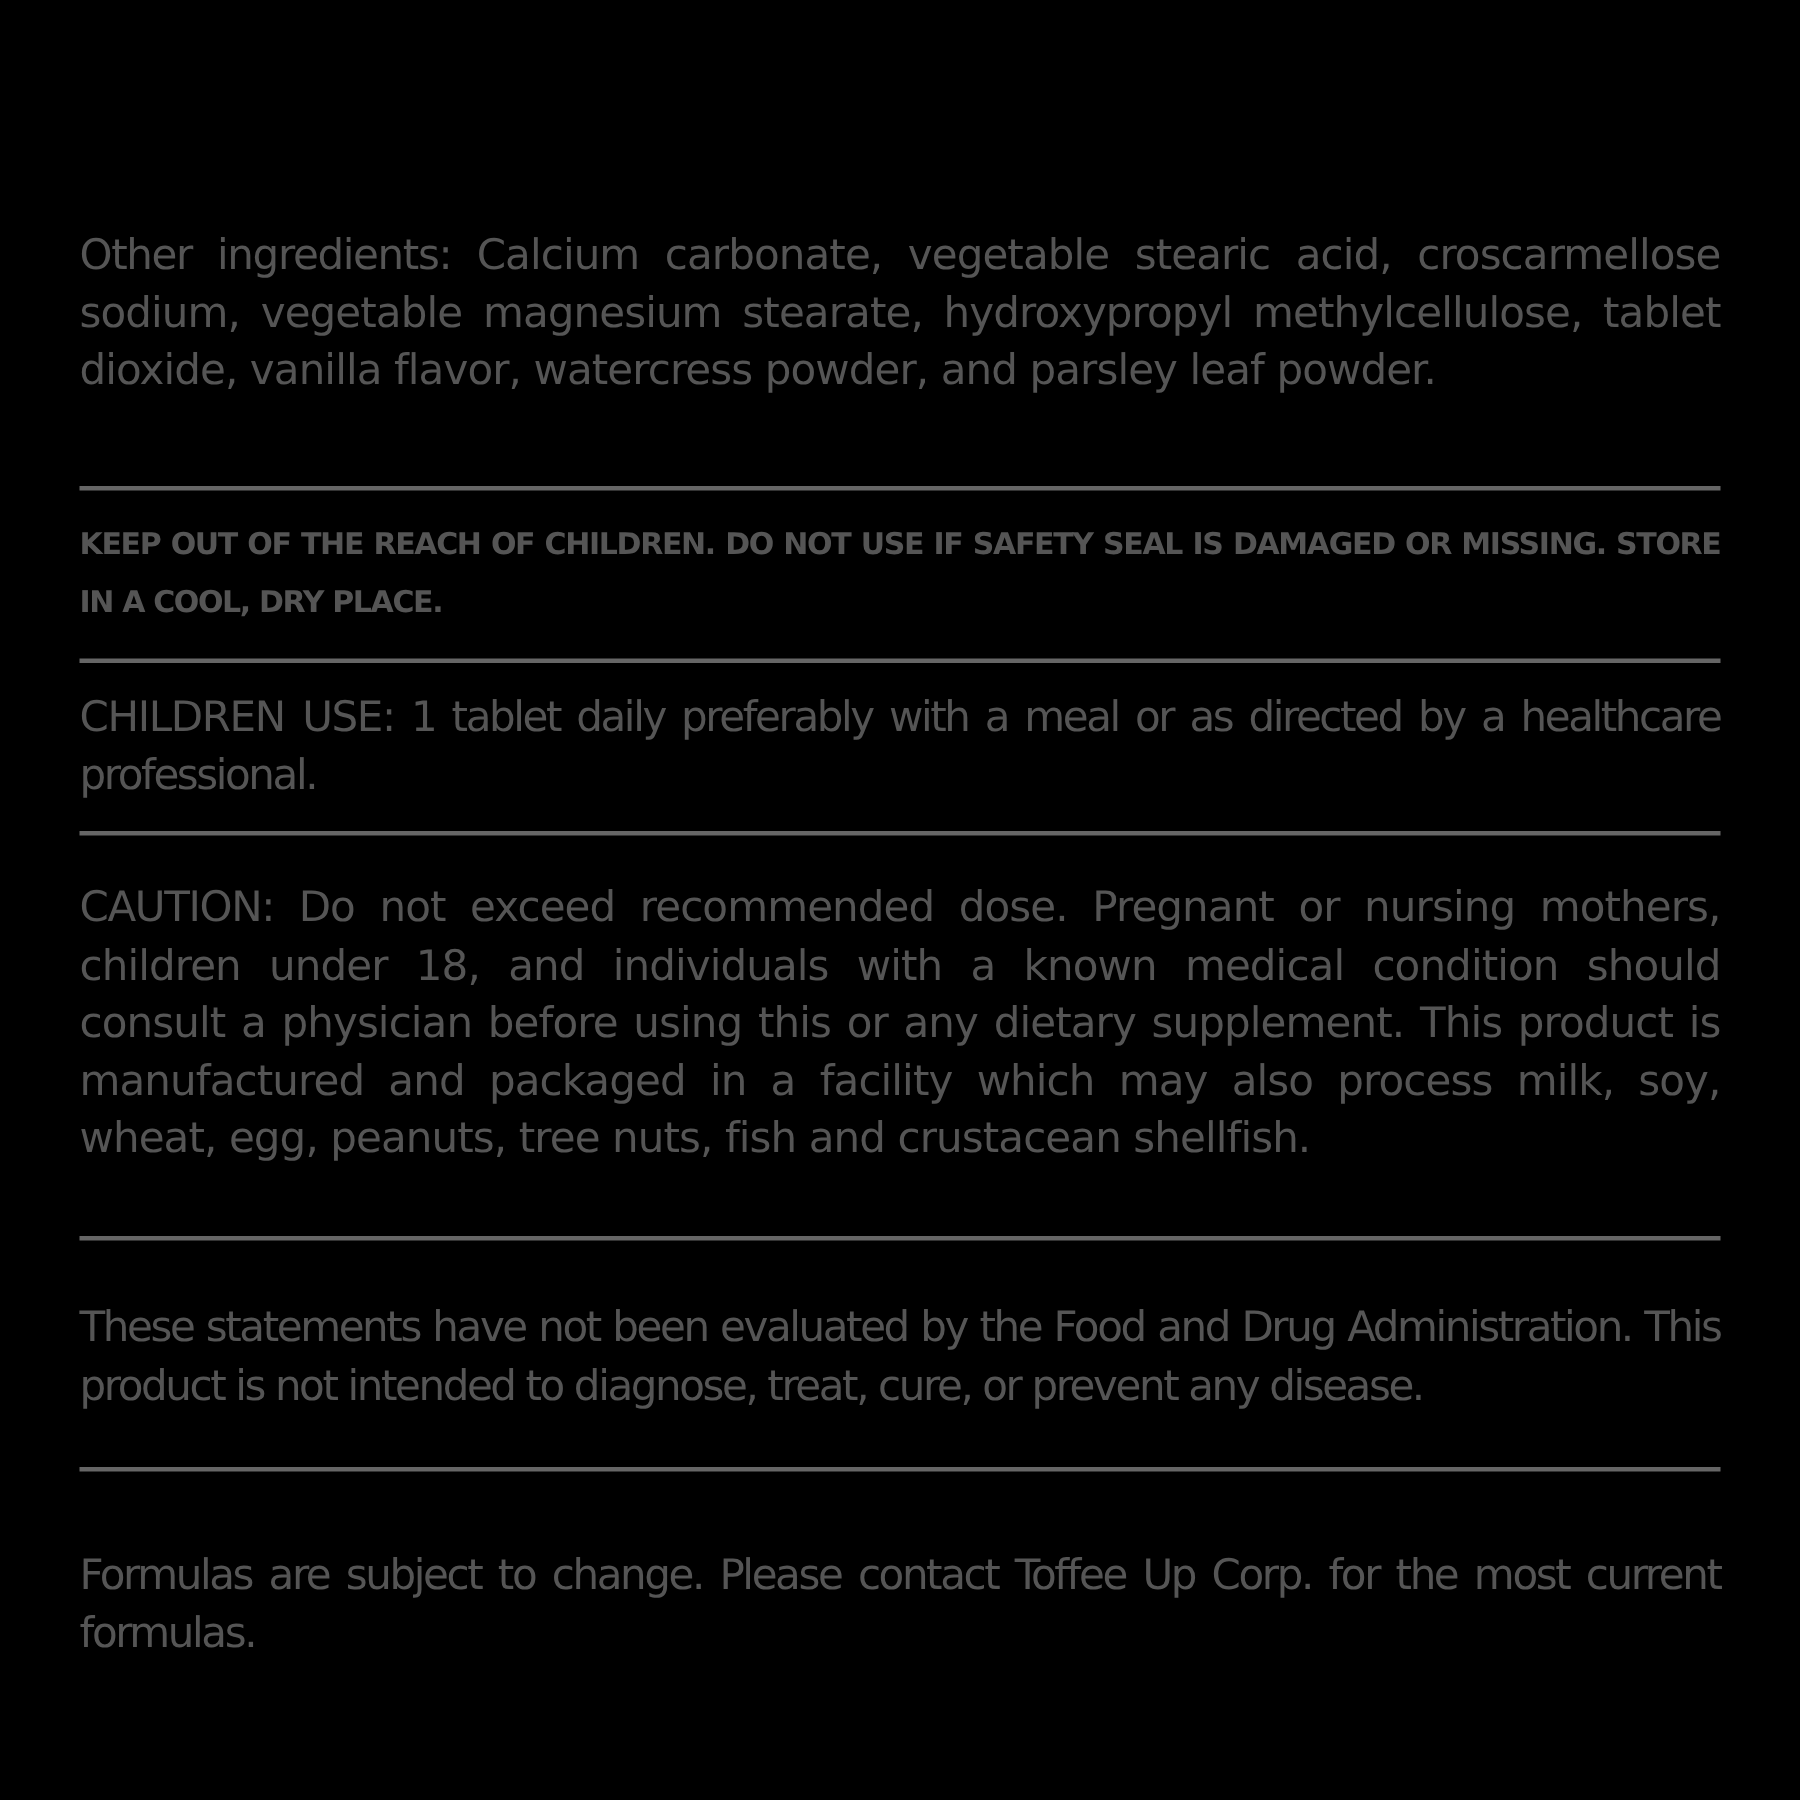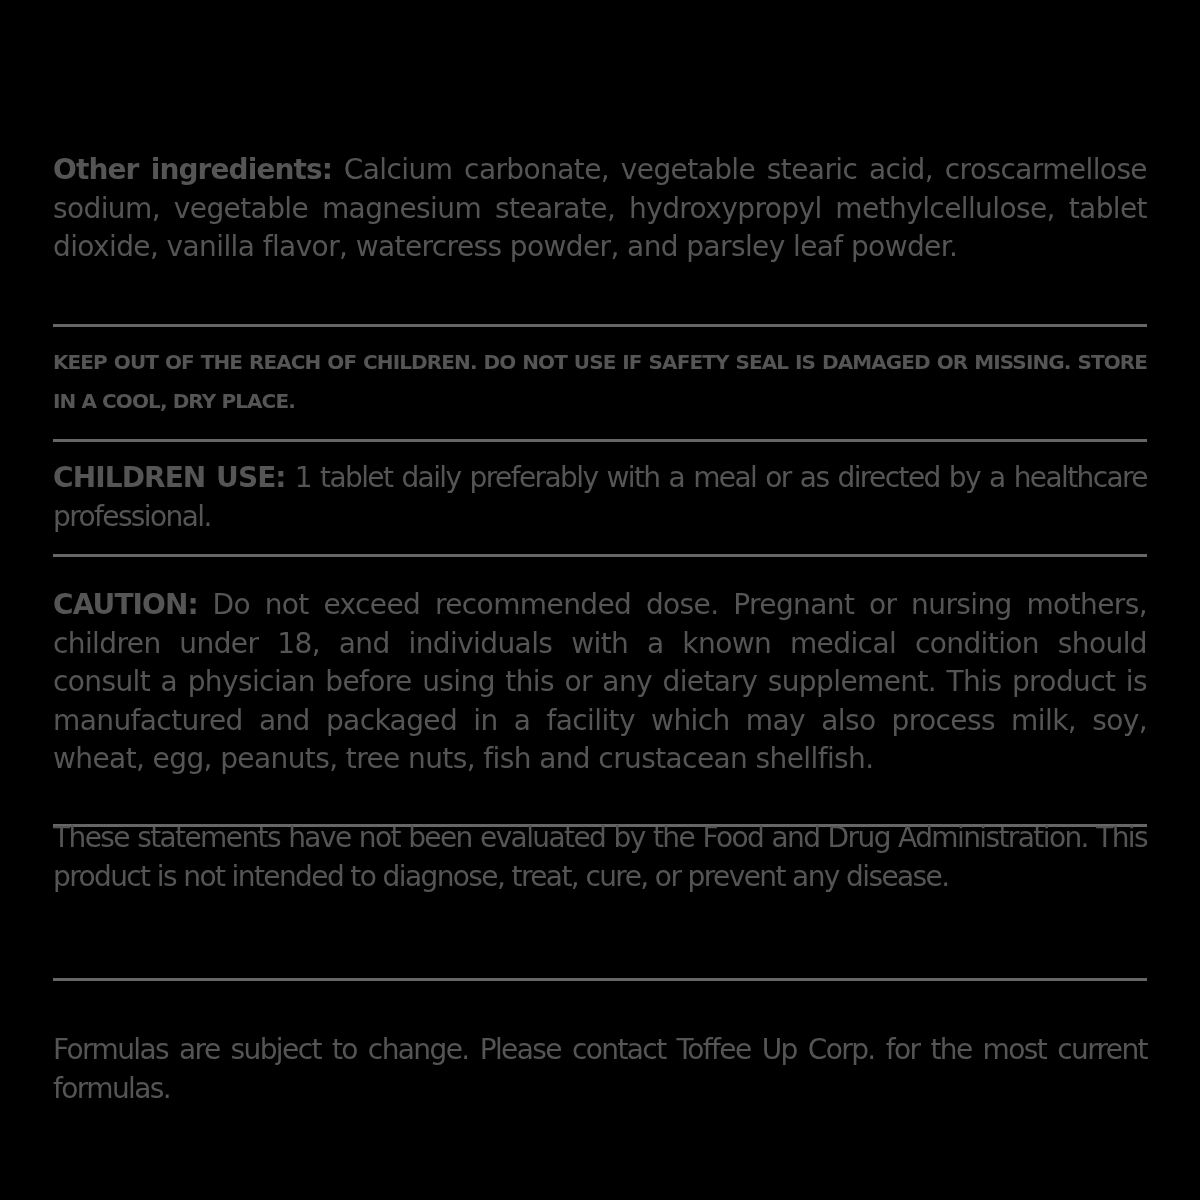--- a/index.html
+++ b/index.html
@@ -25,21 +25,21 @@
       position: absolute;
       left: 0;
       width: 1094px;
       font-size: 28px;
       line-height: 38.5px;
       text-align: justify;
       letter-spacing: -0.6px;
       word-spacing: 0px;
     }
     .block.last-justify-off { text-align-last: left; }
-    .bold { font-weight: bold; letter-spacing: -0.9px; }
+    .bold { font-weight: normal; letter-spacing: -0.9px; }
     .caps {
       font-weight: bold;
       letter-spacing: -0.9px;
     }
     .condensed { letter-spacing: -1.6px; }
     .divider {
       position: absolute;
       left: 0;
       width: 1094px;
       height: 3px;
@@ -68,21 +68,21 @@
   </p>
 
   <div class="divider" style="top:554px;"></div>
 
   <p class="block last-justify-off" style="top:586px; margin:0;">
     <span class="bold">CAUTION:</span><span> Do not exceed recommended dose. Pregnant or nursing mothers, children under 18, and individuals with a known medical condition should consult a physician before using this or any dietary supplement. This product is manufactured and packaged in a facility which may also process milk, soy, wheat, egg, peanuts, tree nuts, fish and crustacean shellfish.</span>
   </p>
 
   <div class="divider" style="top:824px;"></div>
 
-  <p class="block condensed last-justify-off" style="top:819px; margin:0;">
+  <p class="block condensed last-justify-off" style="top:866px; margin:0;">
     <span>These statements have not been evaluated by the Food and Drug Administration. This product is not intended to diagnose, treat, cure, or prevent any disease.</span>
   </p>
 
   <div class="divider" style="top:978px;"></div>
 
   <p class="block condensed last-justify-off" style="top:1031px; margin:0;">
     <span>Formulas are subject to change. Please contact Toffee Up Corp. for the most current formulas.</span>
   </p>
 
 </div>

